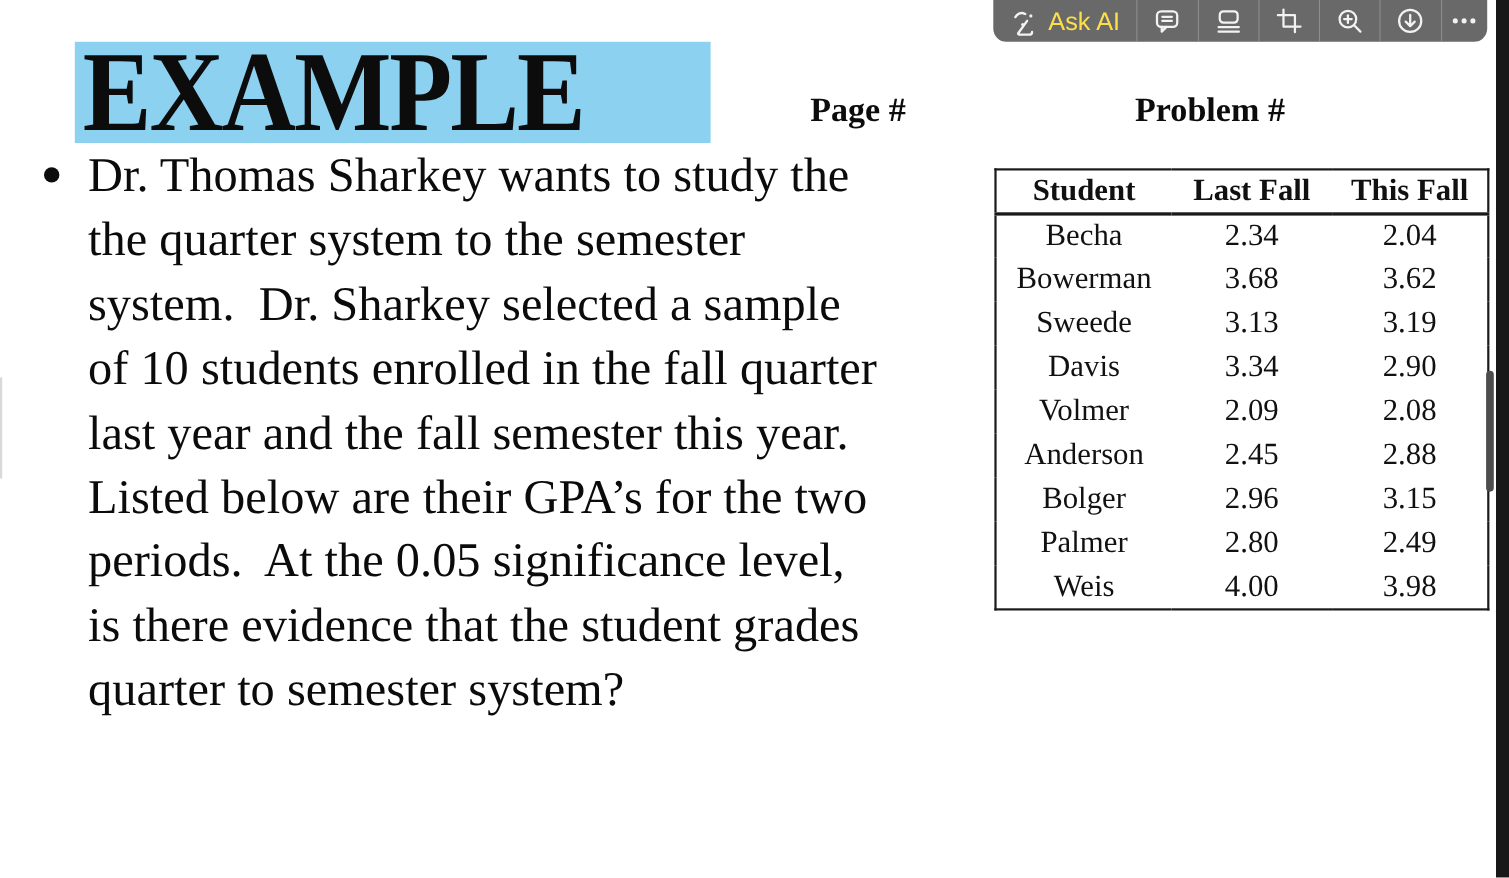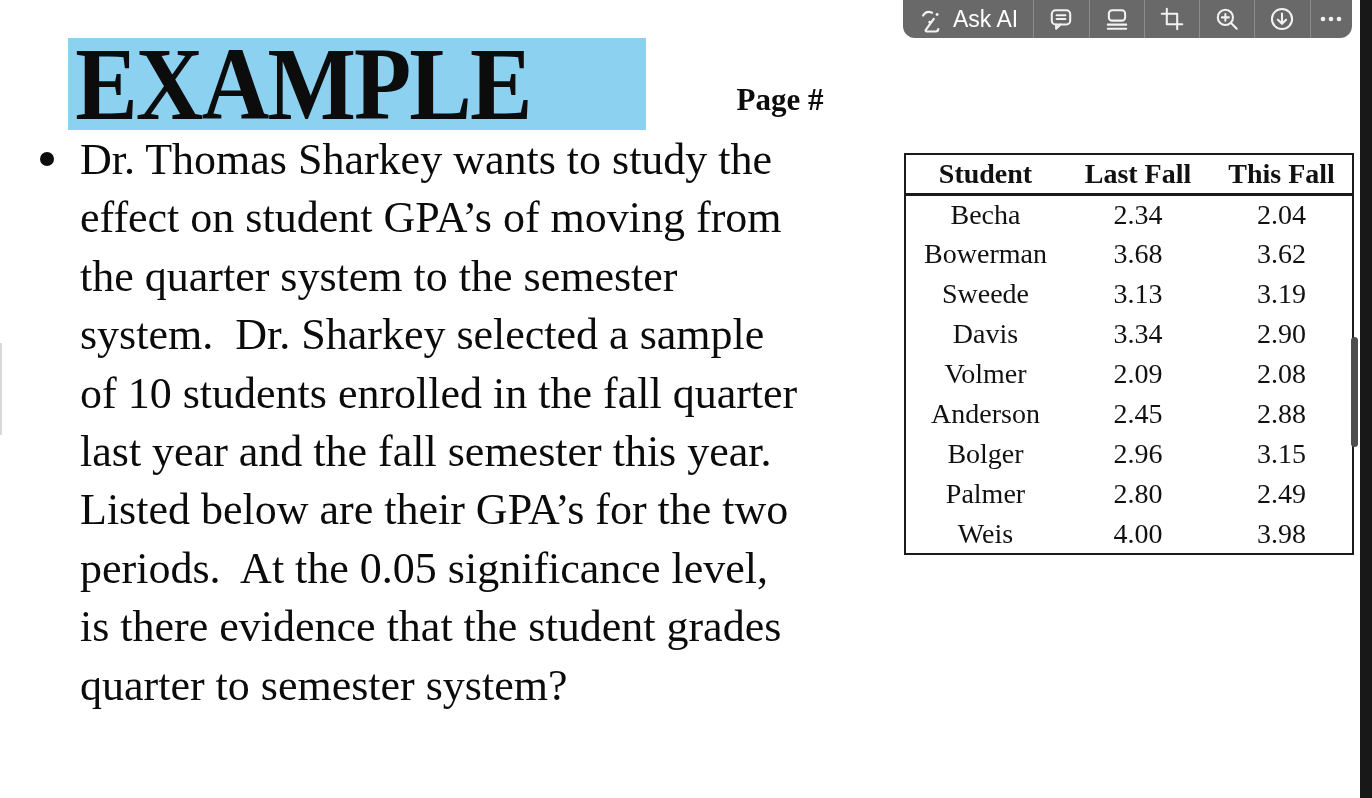--- a/index.html
+++ b/index.html
@@ -103,21 +103,21 @@
   .tb-btn {
     display: flex; align-items: center; justify-content: center;
     gap: 8px;
     cursor: pointer;
     color: #f5f5f5;
   }
   .tb-btn + .tb-btn { border-left: 1.5px solid #8d8d8d; }
   .tb-askai { width: 132px; }
   .tb-ic    { width: 55px; }
   .tb-more  { width: 42px; }
-  .tb-label { font-size: 23px; font-weight: 500; color: #ffffff; }
+  .tb-label { font-size: 23px; font-weight: 500; color: #fde047; }
   .tb-svg { display: block; }
 
   
   .edge-bar {
     position: absolute;
     left: 1360px; top: 0;
     width: 12px; height: 798px;
     background: #181818;
   }
   .scroll-thumb {
@@ -137,25 +137,25 @@
 </head>
 <body>
 
 <div class="stage">
 
   <div class="title-hl" style="background:#8dd1f0;">
     <span class="title-text">EXAMPLE</span>
   </div>
 
   <div class="page-label">Page #</div>
+  <div class="problem-label">Problem #</div>
 
   <div class="bullet-dot"></div>
   <div class="doc-lines">
     <div class="doc-line">Dr. Thomas Sharkey wants to study the</div>
-    <div class="doc-line">effect on student GPA’s of moving from</div>
     <div class="doc-line">the quarter system to the semester</div>
     <div class="doc-line">system.  Dr. Sharkey selected a sample</div>
     <div class="doc-line">of 10 students enrolled in the fall quarter</div>
     <div class="doc-line">last year and the fall semester this year.</div>
     <div class="doc-line">Listed below are their GPA’s for the two</div>
     <div class="doc-line">periods.  At the 0.05 significance level,</div>
     <div class="doc-line">is there evidence that the student grades</div>
     <div class="doc-line">quarter to semester system?</div>
   </div>
 

